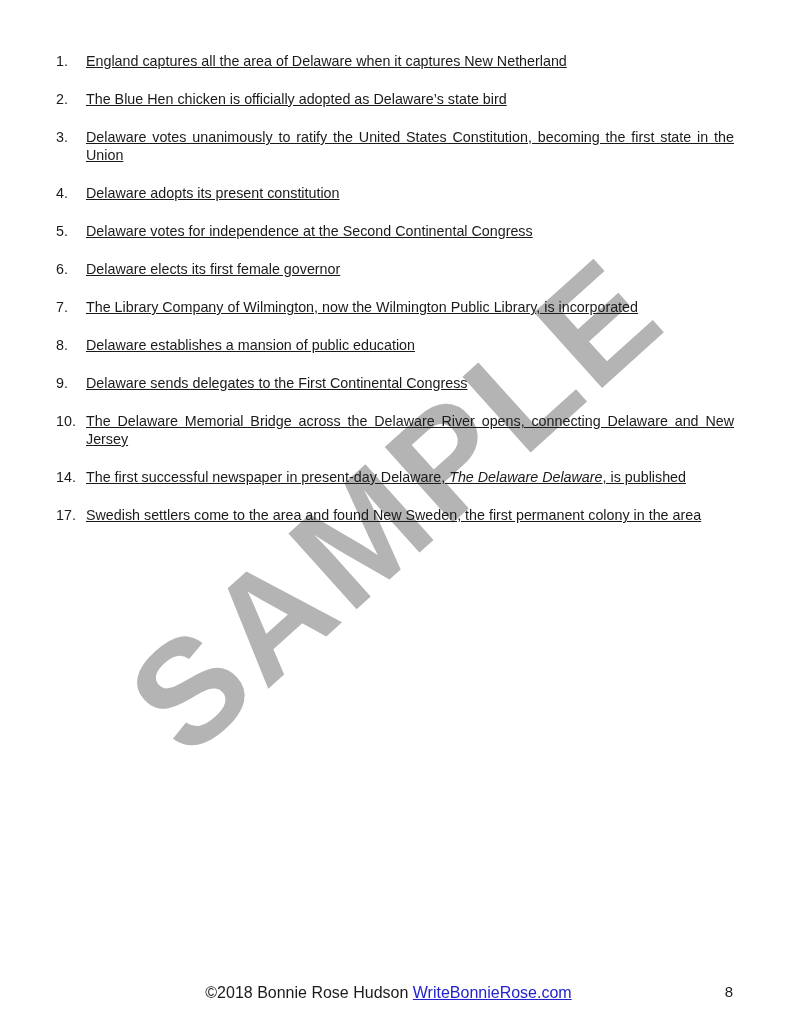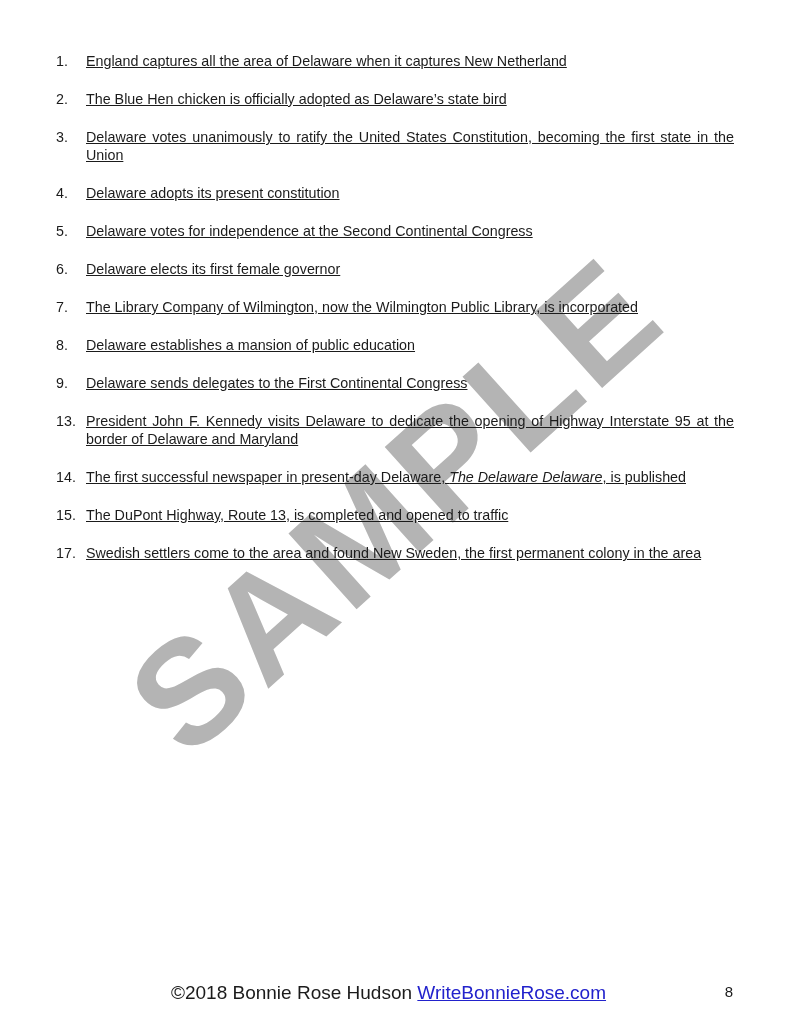--- a/index.html
+++ b/index.html
@@ -41,21 +41,21 @@
   }
   .num { flex: 0 0 30px; }
   .txt { flex: 1; text-align: justify; text-decoration: underline; }
   .italic { font-style: italic; }
   .footer {
     position: absolute;
     left: 0;
     right: 50px;
     top: 984px;
     text-align: center;
-    font-size: 19px;
+    font-size: 16px;
     line-height: 18px;
     z-index: 1;
     margin-left: 36px;
   }
   .link {
     color: var(--link-color, #2222cc);
     text-decoration: underline;
     cursor: pointer;
   }
   .page-number {
@@ -105,30 +105,26 @@
       </div>
       <div class="item">
         <span class="num">8.</span>
         <span class="txt"><span>Delaware establishes a mansion of public education</span></span>
       </div>
       <div class="item">
         <span class="num">9.</span>
         <span class="txt"><span>Delaware sends delegates to the First Continental Congress</span></span>
       </div>
       <div class="item">
-        <span class="num">13.</span>
-        <span class="txt"><span>President John F. Kennedy visits Delaware to dedicate the opening of Highway Interstate 95 at the border of Delaware and Maryland</span></span>
+        <span class="num">10.</span>
+        <span class="txt"><span>The Delaware Memorial Bridge across the Delaware River opens, connecting Delaware and New Jersey</span></span>
       </div>
       <div class="item">
         <span class="num">14.</span>
         <span class="txt"><span>The first successful newspaper in present-day Delaware, </span><span class="italic">The Delaware Delaware</span><span>, is published</span></span>
-      </div>
-      <div class="item">
-        <span class="num">15.</span>
-        <span class="txt"><span>The DuPont Highway, Route 13, is completed and opened to traffic</span></span>
       </div>
       <div class="item">
         <span class="num">17.</span>
         <span class="txt"><span>Swedish settlers come to the area and found New Sweden, the first permanent colony in the area</span></span>
       </div>
     </div>
 
   <div class="footer">
     <span>©2018 Bonnie Rose Hudson</span>
     <a class="link">WriteBonnieRose.com</a>

